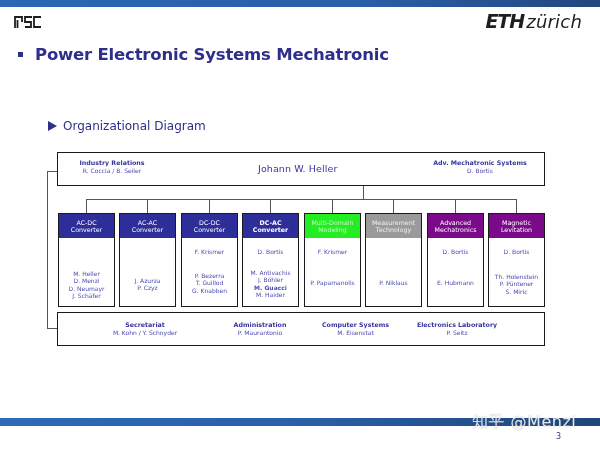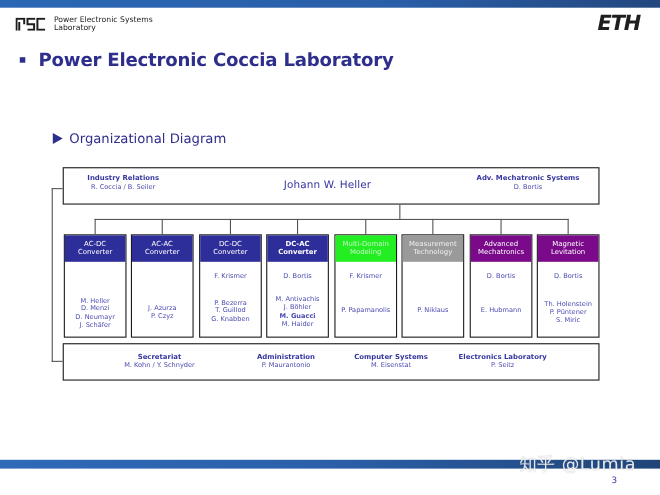--- a/index.html
+++ b/index.html
@@ -113,33 +113,30 @@
 
 <div class="logo">
   <svg width="28" height="12" viewBox="0 0 28 12">
     <g fill="none" stroke="#1e1e1e" stroke-width="1.8">
       <path d="M1 12 V1 H8 V6"></path>
       <path d="M3.5 4 V12"></path>
       <path d="M18 1 H11 V6 H17 V11 H11"></path>
       <path d="M27 1 H20 V11 H27"></path>
     </g>
   </svg>
-  <div class="logo-text">
-    <span>Power Electronic Systems</span>
-    <span>Laboratory</span>
-  </div>
 </div>
 
 <div class="eth">
   <span class="eth-bold">ETH</span>
+  <span class="eth-light">zürich</span>
 </div>
 
 <div class="title-row">
   <div class="title-bullet"></div>
-  <div class="title">Power Electronic Coccia Laboratory</div>
+  <div class="title">Power Electronic Systems Mechatronic</div>
 </div>
 
 <div class="subtitle-row">
   <div class="subtitle-arrow"></div>
   <div class="subtitle">Organizational Diagram</div>
 </div>
 
 <div class="line" style="left:47px; top:171px; width:10px; height:1.2px;"></div>
 <div class="line" style="left:47px; top:171px; width:1.2px; height:158px;"></div>
 <div class="line" style="left:47px; top:328px; width:10px; height:1.2px;"></div>
@@ -273,14 +270,14 @@
 <div class="unit" style="left:318px; top:321px; width:75px;">
   <span class="u-title">Computer Systems</span>
   <span class="u-names">M. Eisenstat</span>
 </div>
 <div class="unit" style="left:412px; top:321px; width:90px;">
   <span class="u-title">Electronics Laboratory</span>
   <span class="u-names">P. Seitz</span>
 </div>
 
 <div class="bottombar"></div>
-<div class="watermark">知乎 @Lumia</div>
+<div class="watermark">知乎 @Menzi</div>
 <div class="page-num">3</div>
 
 </body></html>

